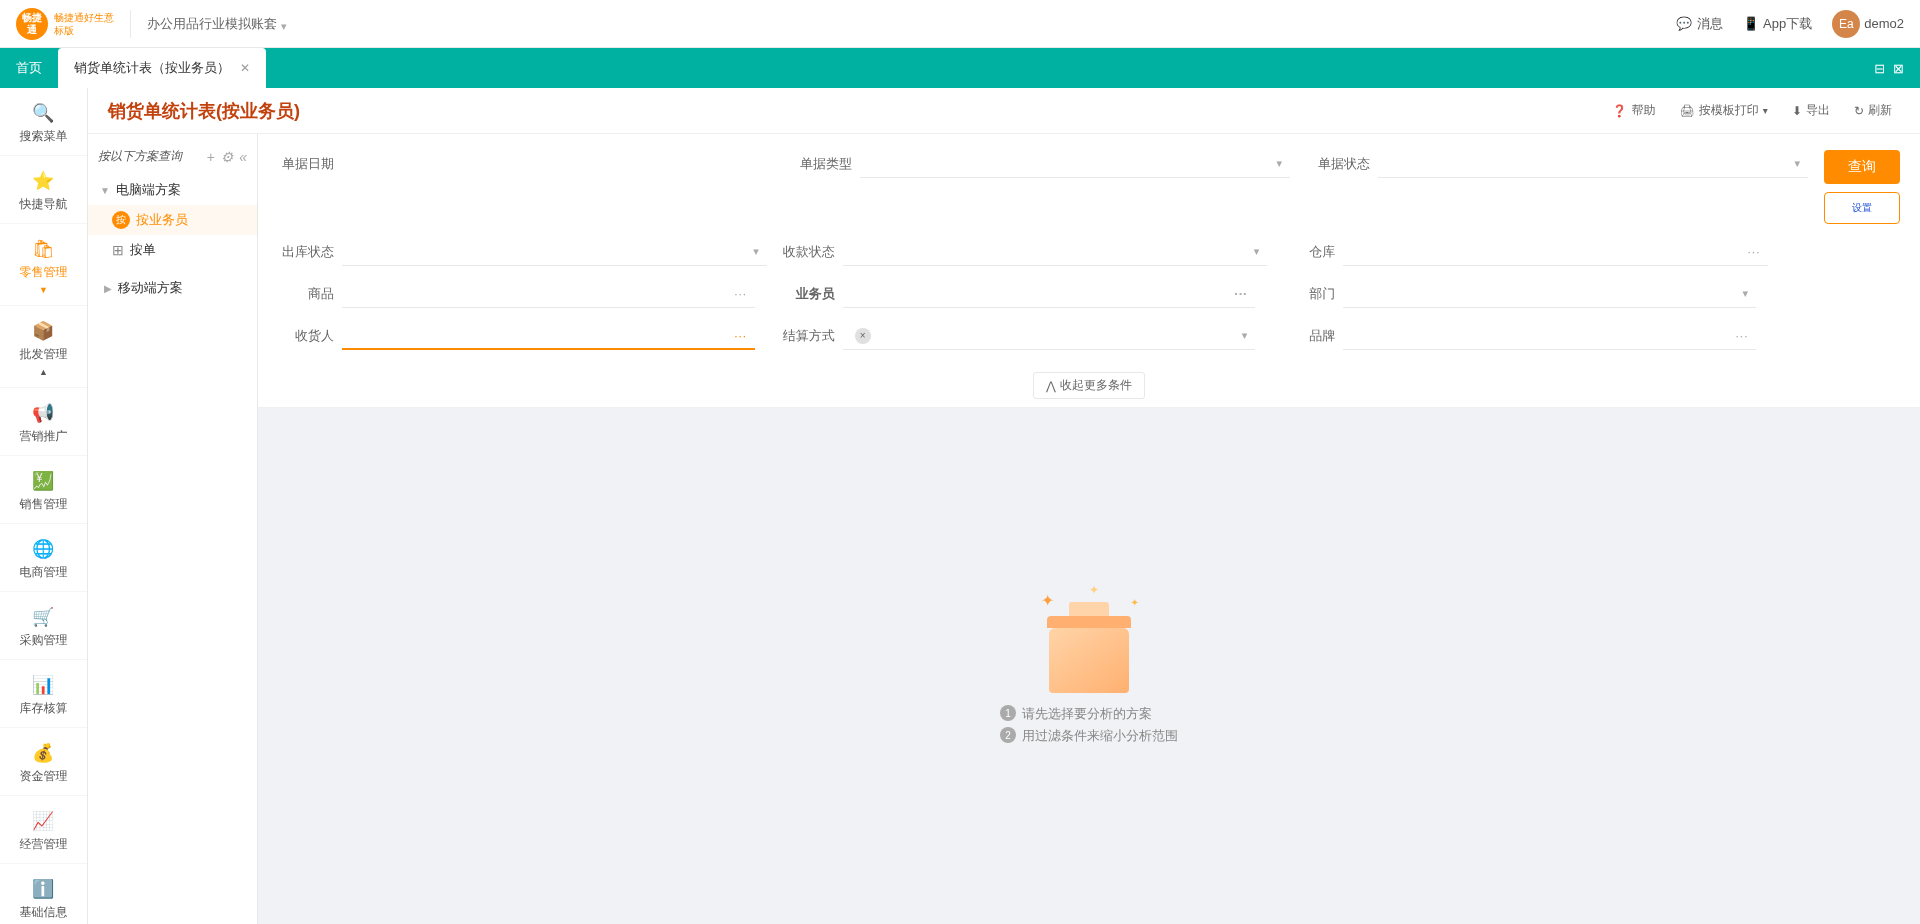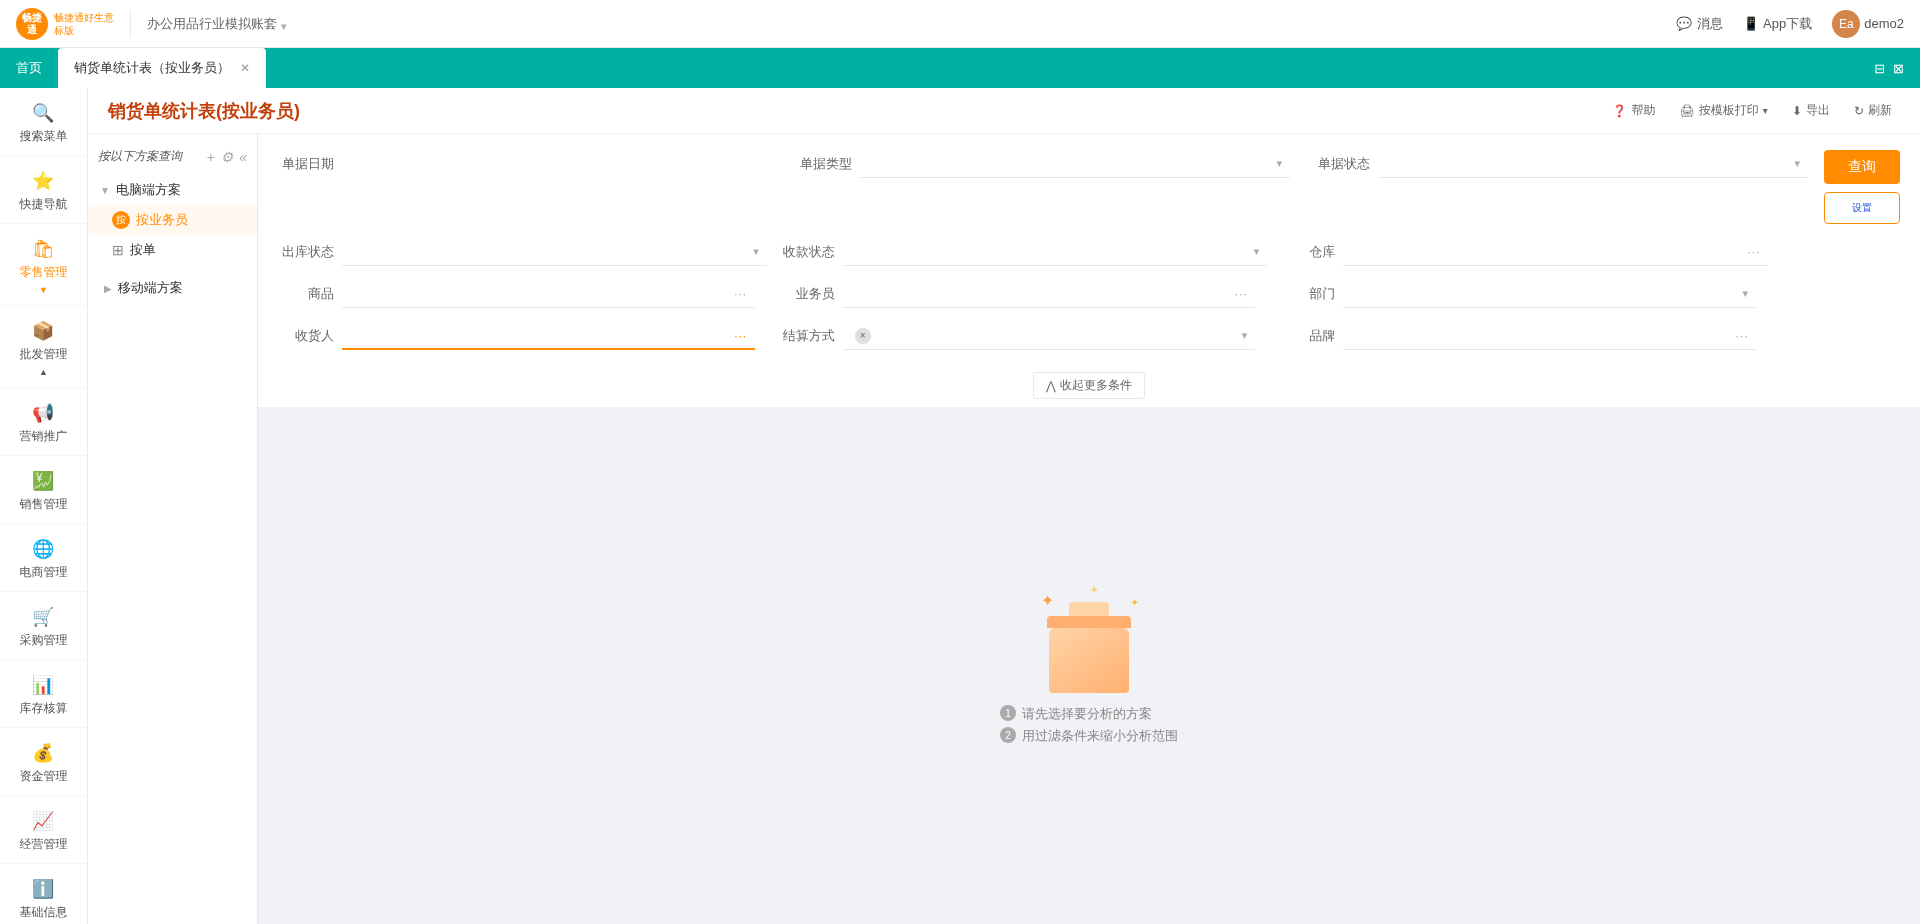--- a/index.html
+++ b/index.html
@@ -308,21 +308,21 @@
           </div>
 
           <div style="display:flex;gap:24px;margin-bottom:14px;">
             <div class="filter-field" style="flex:1;">
               <span class="field-label">商品</span>
               <div class="field-control">
                 <span></span>
                 <span class="ellipsis">···</span>
               </div>
             </div>
-            <div class="filter-field" style="flex:1;">
+            <div class="filter-field" style="flex:1;font-weight:bold;">
               <span class="field-label">业务员</span>
               <div class="field-control">
                 <span></span>
                 <span class="ellipsis">···</span>
               </div>
             </div>
             <div class="filter-field" style="flex:1;">
               <span class="field-label">部门</span>
               <div class="field-control">
                 <span></span>

